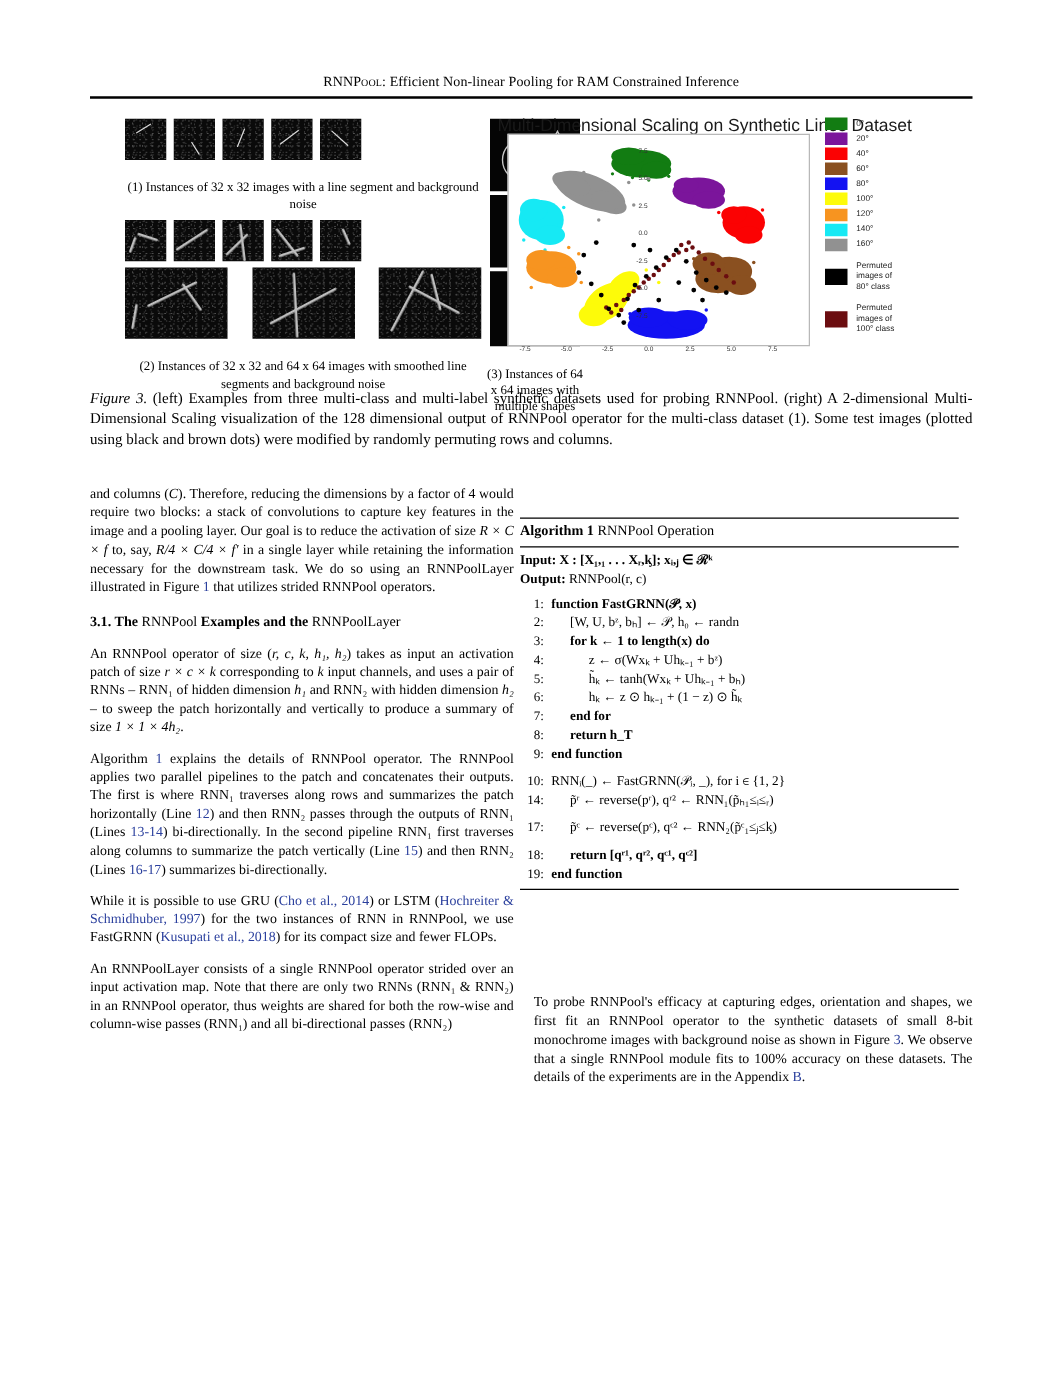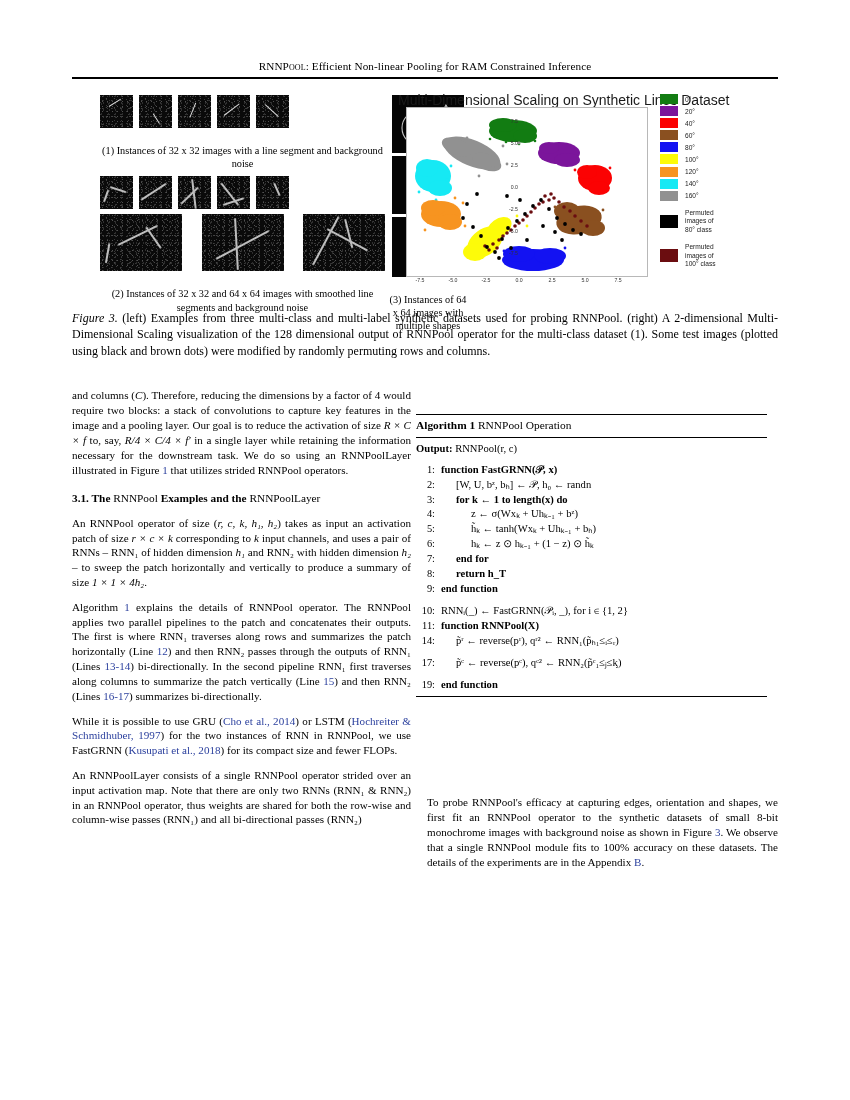--- a/index.html
+++ b/index.html
@@ -579,20 +579,21 @@
 
     <p><span>While it is possible to use GRU (</span><span class="cite">Cho et al., 2014</span><span>) or LSTM (</span><span class="cite">Hochreiter &amp; Schmidhuber, 1997</span><span>) for the two instances of RNN in RNNPool, we use FastGRNN (</span><span class="cite">Kusupati et al., 2018</span><span>) for its compact size and fewer FLOPs.</span></p>
 
     <p>An RNNPoolLayer consists of a single RNNPool operator strided over an input activation map.  Note that there are only two RNNs (RNN₁ &amp; RNN₂) in an RNNPool operator, thus weights are shared for both the row-wise and column-wise passes (RNN₁) and all bi-directional passes (RNN₂)</p>
   </div>
 
   <div class="algo">
     <div class="topline"></div>
     <div class="algo-title"><b>Algorithm 1</b><span> RNNPool Operation</span></div>
     <div class="midline"></div>
+    <div class="io"><b>Input:</b><span class="bvec"> X : [X₁,₁ . . . Xᵣ,ᶄ]; xᵢ,ⱼ ∈ ℛᵏ</span></div>
     <div class="io"><b>Output:</b><span> RNNPool(r, c)</span></div>
 
     <div class="lines">
       <div class="ln">
           <span class="no">1:</span>
           <span class="bd kw">function FastGRNN(𝒫, x)</span>
         </div>
       <div class="ln">
           <span class="no">2:</span>
           <span class="bd ind1">[W, U, bᶻ, bₕ] ← 𝒫, h₀ ← randn</span>
@@ -624,33 +625,33 @@
       <div class="ln">
           <span class="no">9:</span>
           <span class="bd kw">end function</span>
         </div>
       <div class="gap"></div>
       <div class="ln">
           <span class="no">10:</span>
           <span class="bd">RNNᵢ(_) ← FastGRNN(𝒫ᵢ, _), for i ∈ {1, 2}</span>
         </div>
       <div class="ln">
-          <span class="no">11:</span>
-          <span class="bd kw">function RNNPool(X)</span>
-        </div>
-      <div class="ln">
           <span class="no">14:</span>
           <span class="bd ind1">p̃ʳ ← reverse(pʳ), qʳ² ← RNN₁(p̃ₕ₁≤ᵢ≤ᵣ)</span>
         </div>
       <div class="gap"></div>
       <div class="ln">
           <span class="no">17:</span>
           <span class="bd ind1">p̃ᶜ ← reverse(pᶜ), qᶜ² ← RNN₂(p̃ᶜ₁≤ⱼ≤ᶄ)</span>
         </div>
       <div class="gap"></div>
+      <div class="ln">
+          <span class="no">18:</span>
+          <span class="bd ind1 kw">return [qʳ¹, qʳ², qᶜ¹, qᶜ²]</span>
+        </div>
       <div class="ln">
           <span class="no">19:</span>
           <span class="bd kw">end function</span>
         </div>
     </div>
     <div class="botline"></div>
   </div>
 
   <div class="colR" style="top:795px;">
     <p><span>To probe RNNPool's efficacy at capturing edges, orientation and shapes, we first fit an RNNPool operator to the synthetic datasets of small 8-bit monochrome images with background noise as shown in Figure </span><span class="mono-ref">3</span><span>. We observe that a single RNNPool module fits to 100% accuracy on these datasets. The details of the experiments are in the Appendix </span><span class="mono-ref">B</span><span>.</span></p>

